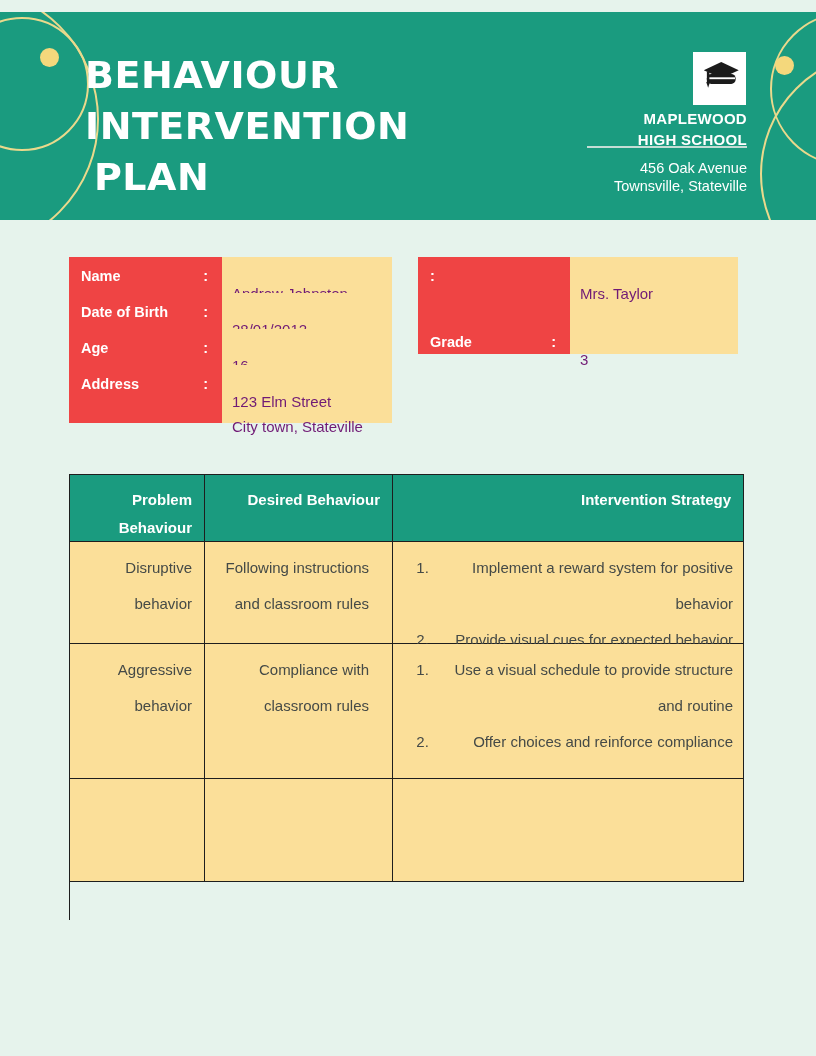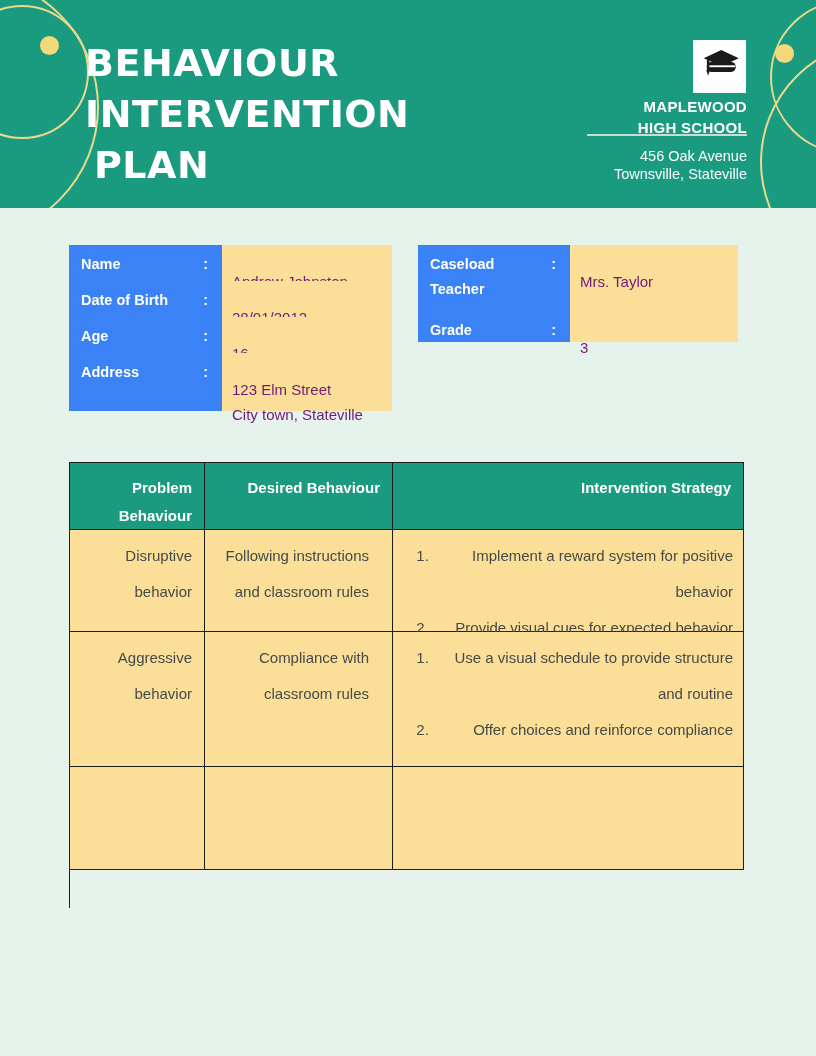--- a/index.html
+++ b/index.html
@@ -5,21 +5,21 @@
   html,body{margin:0;padding:0;}
   body{
     font-family:"Liberation Sans","DejaVu Sans",sans-serif;
     background:#e6f3ec;
   }
   .page{
     position:relative;
     width:816px;height:908px;
     background:#e6f3ec;
     overflow:hidden;
-    margin:0 auto;
+    margin:12px auto;
   }
   
   .header{
     position:absolute;left:0;top:0;width:816px;height:208px;
     background:#1a9b7f;overflow:hidden;
   }
   .deco-circle{position:absolute;border-radius:50%;border:2px solid #ead98c;}
   .deco-dot{position:absolute;border-radius:50%;background:#f4d87c;width:19px;height:19px;}
   .c-left-1{left:-45px;top:5px;width:130px;height:130px;}
   .c-left-2{left:-165px;top:-25px;width:260px;height:260px;}
@@ -45,21 +45,21 @@
   .school-divider{
     position:absolute;right:69px;top:134px;width:160px;height:2px;background:#c4ddd5;
   }
   .school-address{
     position:absolute;right:69px;top:147px;text-align:right;
     color:#ffffff;font-size:14.5px;line-height:18px;
   }
   
   .info-table{position:absolute;display:grid;}
   .info-table .lbl{
-    background:#3b82f6;color:#ffffff;font-weight:bold;font-size:14.5px;
+    background:#ef4444;color:#ffffff;font-weight:bold;font-size:14.5px;
     display:flex;justify-content:space-between;align-items:flex-start;
     padding:7px 14px 0 12px;line-height:25px;box-sizing:border-box;
   }
   .info-table .lbl .lbl-text{max-width:104px;}
   .info-table .val{
     background:#fbdf99;color:#701a75;font-size:15px;
     padding:24px 8px 0 10px;line-height:25px;box-sizing:border-box;
   }
   .t-student{left:69px;top:245px;grid-template-columns:153px 170px;grid-template-rows:36px 36px 36px 58px;}
   .t-case{left:418px;top:245px;grid-template-columns:152px 168px;grid-template-rows:66px 31px;}
@@ -159,21 +159,20 @@
       <span>:</span>
     </div>
     <div class="val">
       <div>123 Elm Street</div>
       <div>City town, Stateville</div>
     </div>
   </div>
 
   <div class="info-table t-case">
     <div class="lbl">
-      <span class="lbl-text">Caseload Teacher</span>
       <span>:</span>
     </div>
     <div class="val">Mrs. Taylor</div>
     <div class="lbl">
       <span class="lbl-text">Grade</span>
       <span>:</span>
     </div>
     <div class="val">3</div>
   </div>
 

